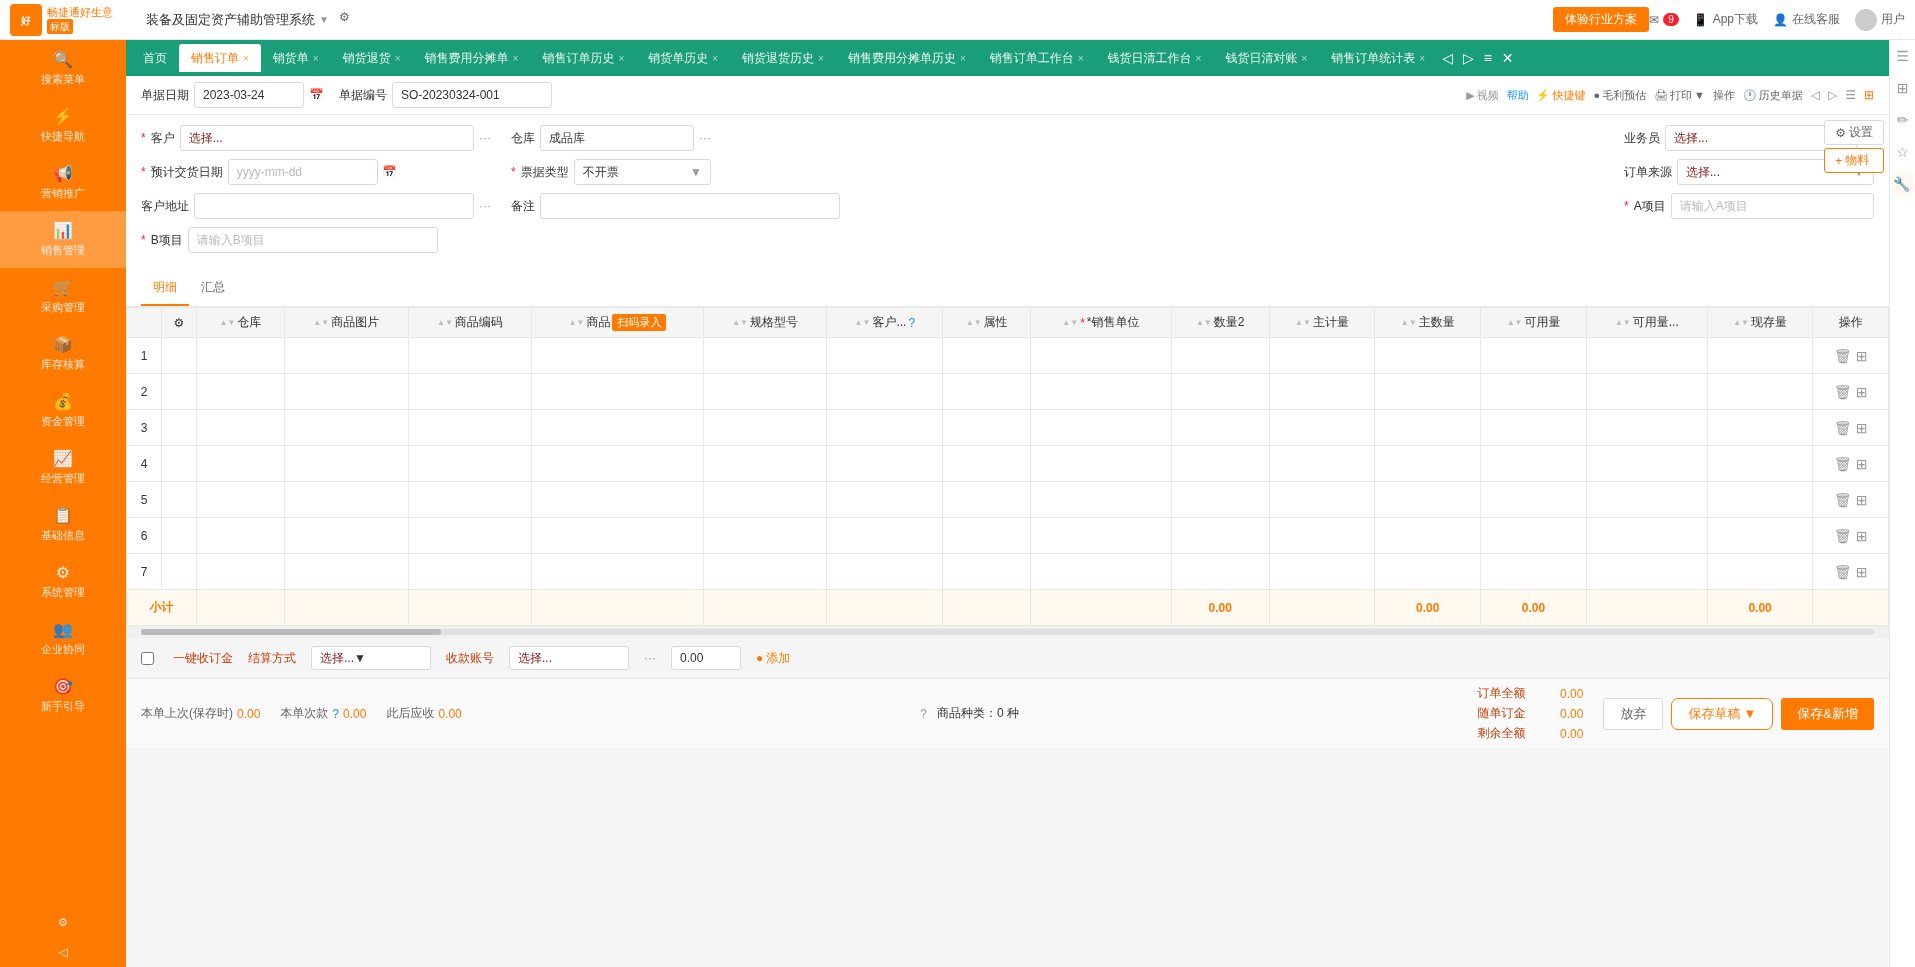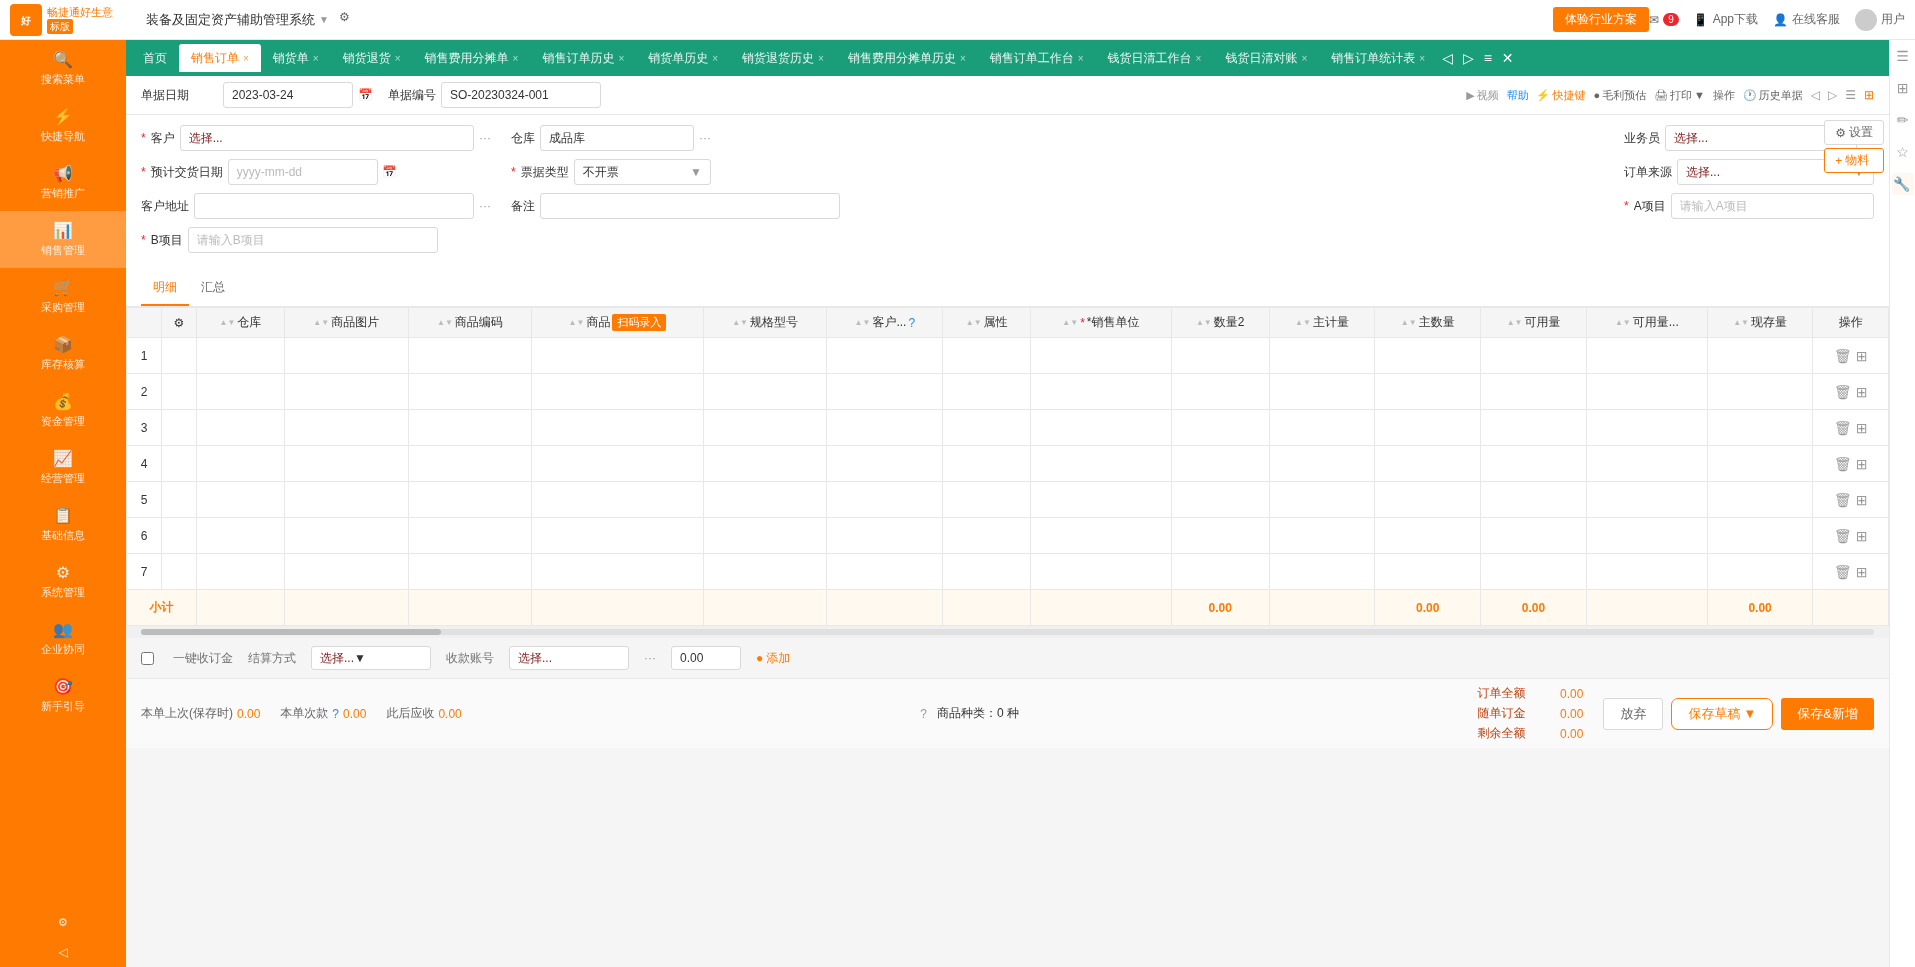--- a/index.html
+++ b/index.html
@@ -54,21 +54,21 @@
     .data-table th { background: #f5f5f5; border: 1px solid #e8e8e8; padding: 6px 8px; text-align: center; white-space: nowrap; font-weight: normal; color: #333; }
     .data-table td { border: 1px solid #e8e8e8; padding: 6px 8px; text-align: center; height: 36px; }
     .col-num { width: 35px; }
     .col-settings { width: 35px; }
     .subtotal-row td { background: #fff9f0; font-weight: bold; }
     .subtotal-label { color: #ff7a00; font-weight: bold; }
     .row-actions { display: flex; gap: 4px; justify-content: center; }
     .row-action-btn { cursor: pointer; color: #999; font-size: 14px; }
     .footer-row1 { display: flex; align-items: center; gap: 15px; padding: 8px 15px; }
     .footer-checkbox { margin-right: 4px; }
-    .footer-label { font-size: 12px; color: #737373; }
+    .footer-label { font-size: 12px; color: #c2410c; }
     .add-btn { color: #ff7a00; cursor: pointer; font-size: 12px; display: flex; align-items: center; gap: 3px; }
     .footer-row2 { display: flex; align-items: center; justify-content: space-between; padding: 6px 15px; border-top: 1px solid #e8e8e8; background: #fafafa; }
     .footer-summary { display: flex; align-items: center; gap: 20px; font-size: 12px; color: #666; }
     .summary-item { display: flex; align-items: center; gap: 4px; }
     .summary-value { color: #ff7a00; }
     .footer-right { display: flex; align-items: center; gap: 20px; }
     .order-summary { display: flex; flex-direction: column; gap: 3px; font-size: 12px; }
     .order-summary-row { display: flex; align-items: center; gap: 8px; }
     .order-summary-label { color: #c2410c; }
     .order-summary-value { color: #ff7a00; min-width: 50px; text-align: right; }
@@ -271,21 +271,21 @@
         <span class="tab-nav-btn">≡</span>
         <span class="tab-nav-btn">✕</span>
       </div>
 
       <div class="main-content">
 
         <div style="background:#fff;padding:6px 15px;border-bottom:1px solid #e8e8e8;display:flex;align-items:center;justify-content:space-between;">
           <div style="display:flex;align-items:flex-start;gap:15px;">
             <div class="form-field">
               <span class="form-label">单据日期</span>
-              <input type="text" class="form-input" value="2023-03-24" style="width: 130px; margin-left: 29px;">
+              <input type="text" class="form-input" value="2023-03-24" style="width: 110px;">
               <span style="cursor:pointer;color:#999;">📅</span>
             </div>
             <div class="form-field">
               <span class="form-label">单据编号</span>
               <input type="text" class="form-input" value="SO-20230324-001" style="width: 160px;">
             </div>
           </div>
           <div style="display:flex;align-items:center;gap:8px;">
             <span style="color:#999;font-size:11px;cursor:pointer;display:flex;align-items:center;gap:2px;">
               <span>▶</span>

